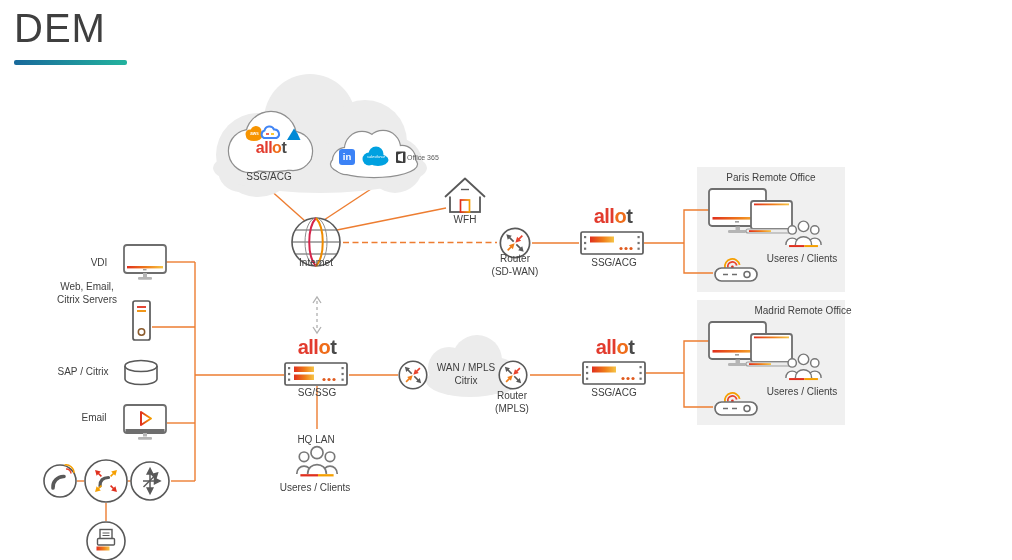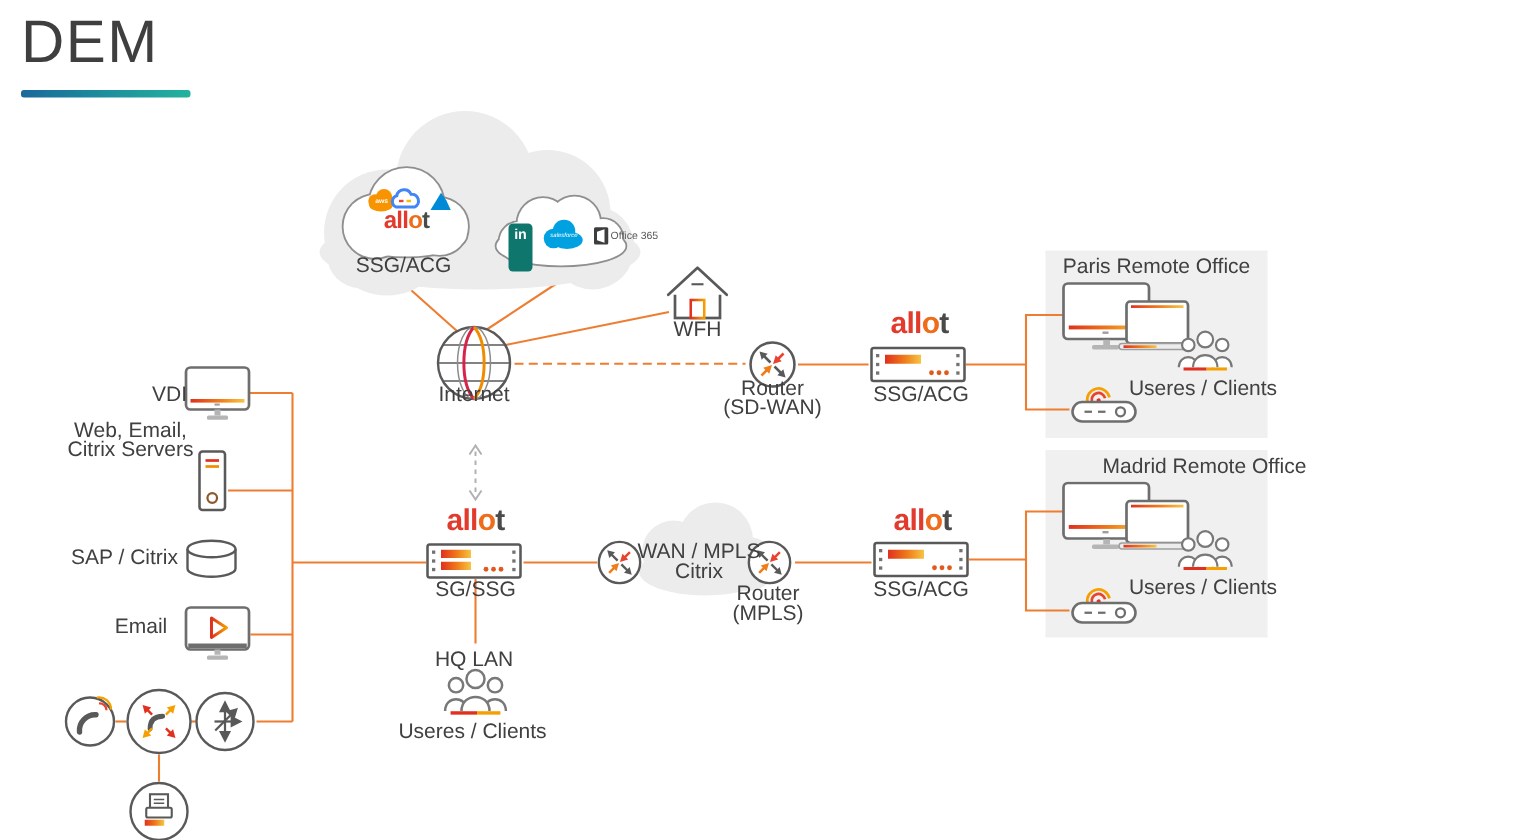--- a/index.html
+++ b/index.html
@@ -1,29 +1,29 @@
 <!DOCTYPE html>
 <html><head>
 <meta charset="utf-8">
 <style>
   html,body{margin:0;padding:0;background:#fff;}
   .canvas{position:relative;width:1012px;height:560px;background:#fff;overflow:hidden;
           font-family:"Liberation Sans",sans-serif;}
   .dem{position:absolute;left:14px;top:6px;font-size:40px;font-weight:400;color:#3f3f3f;letter-spacing:1px;}
   .dem-underline{position:absolute;left:14px;top:60px;width:113px;height:4.5px;border-radius:2px;
           background:linear-gradient(90deg,#19699b,#23b39e);}
-  .lbl{position:absolute;font-size:14px;line-height:13px;color:#404040;text-align:center;
+  .lbl{position:absolute;font-size:10px;line-height:13px;color:#404040;text-align:center;
        transform:translateX(-50%);white-space:pre-line;}
   .lbl.small{font-size:7px;line-height:8px;transform:none;color:#5a5a5a;}
   .allot{position:absolute;transform:translateX(-50%);font-weight:700;letter-spacing:-0.5px;
          display:flex;align-items:flex-start;line-height:1;}
   .allot .a-red{color:#e23b2e;}
   .allot .a-o{color:#ef6c1a;}
   .allot .a-t{color:#4a4a4a;}
-  .linkedin{position:absolute;left:339px;top:149px;width:16px;height:32px;background:#0f766e;
+  .linkedin{position:absolute;left:339px;top:149px;width:16px;height:16px;background:#3b82f6;
         border-radius:3px;color:#fff;font-size:9.5px;font-weight:700;text-align:center;line-height:16px;}
   .awstxt{position:absolute;left:246px;top:131px;width:17px;font-size:4.5px;color:#fff;
         text-align:center;font-weight:700;}
   .sftxt{position:absolute;left:362px;top:154px;width:28px;font-size:4px;color:#fff;
         text-align:center;font-style:italic;}
   svg.diagram{position:absolute;left:0;top:0;}
 </style>
 </head>
 <body>
 
@@ -384,21 +384,21 @@
   <div class="lbl" style="left:316px;top:256px">Internet</div>
   <div class="lbl" style="left:515px;top:252px">Router
 (SD-WAN)</div>
   <div class="allot" style="left:613px;top:206px;font-size:20px">
     <span class="a-red">all</span>
       <span class="a-o">o</span>
       <span class="a-t">t</span>
   </div>
   <div class="lbl" style="left:614px;top:256px">SSG/ACG</div>
 
-  <div class="lbl" style="left:113px;top:256px">VDI</div>
+  <div class="lbl" style="left:99px;top:256px">VDI</div>
   <div class="lbl" style="left:87px;top:280px">Web, Email,
 Citrix Servers</div>
   <div class="lbl" style="left:83px;top:365px">SAP / Citrix</div>
   <div class="lbl" style="left:94px;top:411px">Email</div>
 
   <div class="allot" style="left:317px;top:337px;font-size:20px">
     <span class="a-red">all</span>
       <span class="a-o">o</span>
       <span class="a-t">t</span>
   </div>

